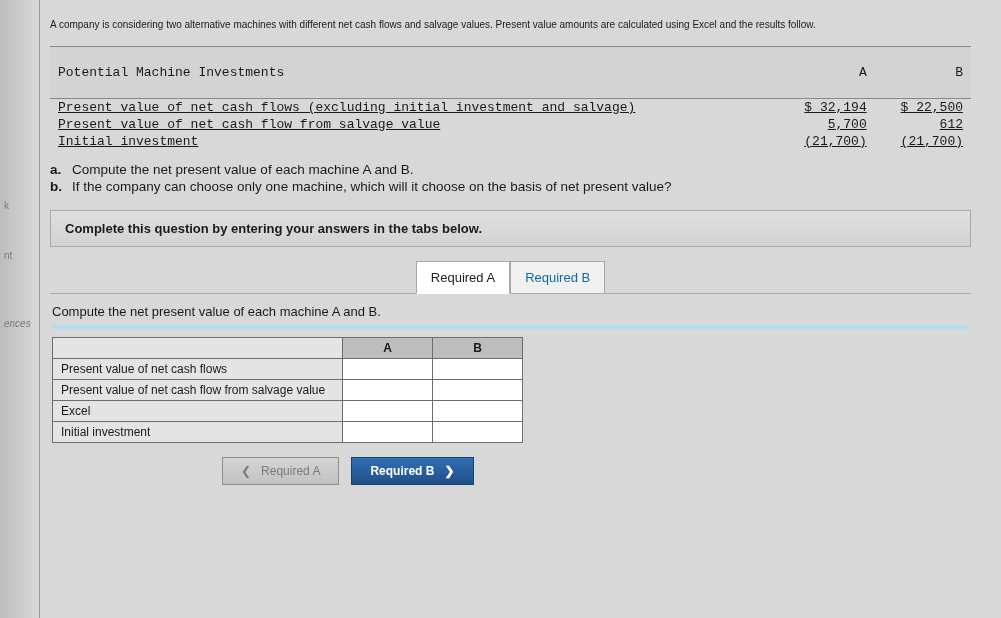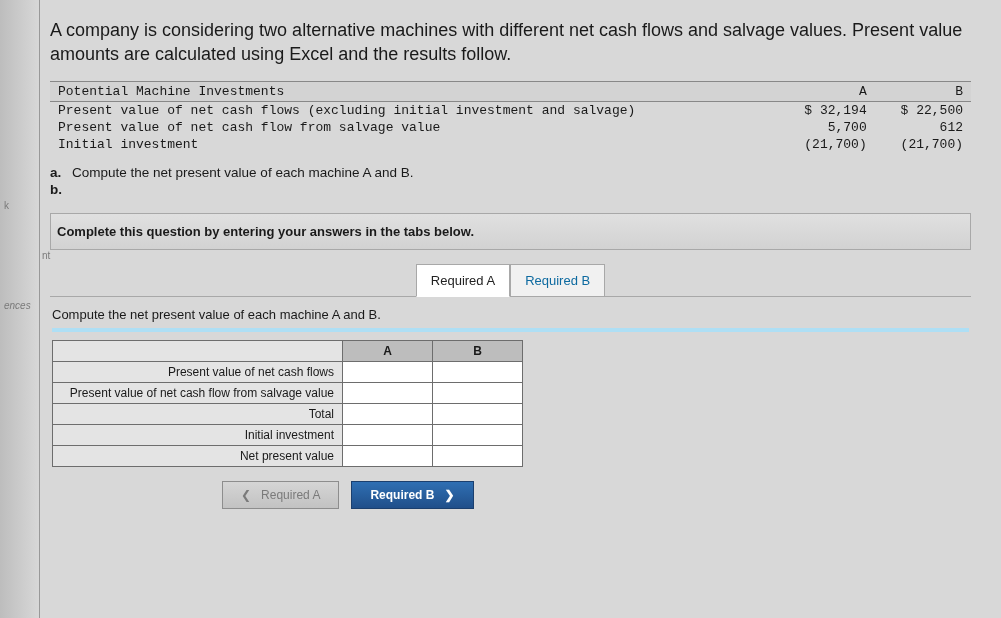--- a/index.html
+++ b/index.html
@@ -19,51 +19,51 @@
       background: linear-gradient(90deg, #bdbdbd 0%, #d8d8d8 100%);
       border-right: 1px solid #999;
     }
     .left-tag {
       position: absolute;
       font-size: 10px;
       color: #7a7a7a;
       left: 4px;
     }
     .intro {
-      font-size: 18px;
+      font-size: 10px;
       line-height: 1.35;
       margin-bottom: 14px;
     }
     .data-table {
       width: 100%;
       font-family: "Courier New", monospace;
       font-size: 13px;
       margin-bottom: 12px;
       border-spacing: 0;
     }
     .data-table th {
       background: #d3d3d3;
       border-top: 1px solid #888;
       border-bottom: 1px solid #888;
-      padding: 2px 8px;
+      padding: 18px 8px;
       font-weight: normal;
     }
     .data-table th.left { text-align: left; }
-    .data-table td { padding: 1px 8px; }
+    .data-table td { padding: 1px 8px; text-decoration: underline; }
     .data-table .num { text-align: right; white-space: nowrap; }
     .questions {
       font-size: 13.5px;
       margin-bottom: 16px;
     }
     .questions .item { display: flex; margin-bottom: 2px; }
     .questions .marker { width: 22px; font-weight: bold; }
     .instruction-bar {
       background: linear-gradient(#e0e0e0, #d2d2d2);
       border: 1px solid #a8a8a8;
-      padding: 10px 6px;
+      padding: 10px 14px;
       font-weight: bold;
       font-size: 13px;
       margin-bottom: 14px;
     }
     .tabs {
       margin-top: 2px;
       text-align: center;
     }
     .tabs .tab {
       display: inline-block;
@@ -103,21 +103,21 @@
       padding: 3px 8px;
       height: 21px;
     }
     .answer-table th {
       background: #bdbdbd;
       font-weight: bold;
       text-align: center;
     }
     .answer-table .row-label {
       background: #e4e4e4;
-      text-align: right;
+      text-align: left;
       min-width: 290px;
     }
     .answer-table .input-cell {
       background: #fff;
       min-width: 90px;
     }
     .nav-buttons {
       display: flex;
       gap: 12px;
       margin-top: 14px;
@@ -142,22 +142,22 @@
       border-color: #1b3f6e;
       font-weight: bold;
     }
     .chev { font-size: 12px; }
   </style>
 </head>
 <body>
 
 <div class="left-edge">
   <span class="left-tag" style="top:200px;">k</span>
-  <span class="left-tag" style="top:250px;margin-left:38px;">nt</span>
-  <span class="left-tag" style="top:300px;font-style:italic;">ences</span>
+  <span class="left-tag" style="top:250px;">nt</span>
+  <span class="left-tag" style="top:318px;font-style:italic;">ences</span>
 </div>
 
 <p class="intro">A company is considering two alternative machines with different net cash flows and salvage values. Present value amounts are calculated using Excel and the results follow.</p>
 
 <table class="data-table">
   <tbody>
       <tr>
     <th class="left">Potential Machine Investments</th>
     <th class="num">A</th>
     <th class="num">B</th>
@@ -180,20 +180,21 @@
 </tbody>
   </table>
 
 <div class="questions">
   <div class="item">
     <span class="marker">a.</span>
     <span>Compute the net present value of each machine A and B.</span>
   </div>
   <div class="item">
     <span class="marker">b.</span>
+    <span>If the company can choose only one machine, which will it choose on the basis of net present value?</span>
   </div>
 </div>
 
 <div class="instruction-bar">Complete this question by entering your answers in the tabs below.</div>
 
 <div class="tabs">
   <span class="tab active">Required A</span><span class="tab">Required B</span>
 </div>
 
 <div class="tab-body">
@@ -211,31 +212,26 @@
       <td class="row-label">Present value of net cash flows</td>
       <td class="input-cell"></td>
       <td class="input-cell"></td>
     </tr>
     <tr>
       <td class="row-label">Present value of net cash flow from salvage value</td>
       <td class="input-cell"></td>
       <td class="input-cell"></td>
     </tr>
     <tr>
-      <td class="row-label">Total</td>
+      <td class="row-label">Excel</td>
       <td class="input-cell"></td>
       <td class="input-cell"></td>
     </tr>
     <tr>
       <td class="row-label">Initial investment</td>
-      <td class="input-cell"></td>
-      <td class="input-cell"></td>
-    </tr>
-    <tr>
-      <td class="row-label">Net present value</td>
       <td class="input-cell"></td>
       <td class="input-cell"></td>
     </tr>
   </tbody>
     </table>
 
   <div class="nav-buttons">
     <div class="nav-btn prev">
       <span class="chev">❮</span>
       <span>Required A</span>

